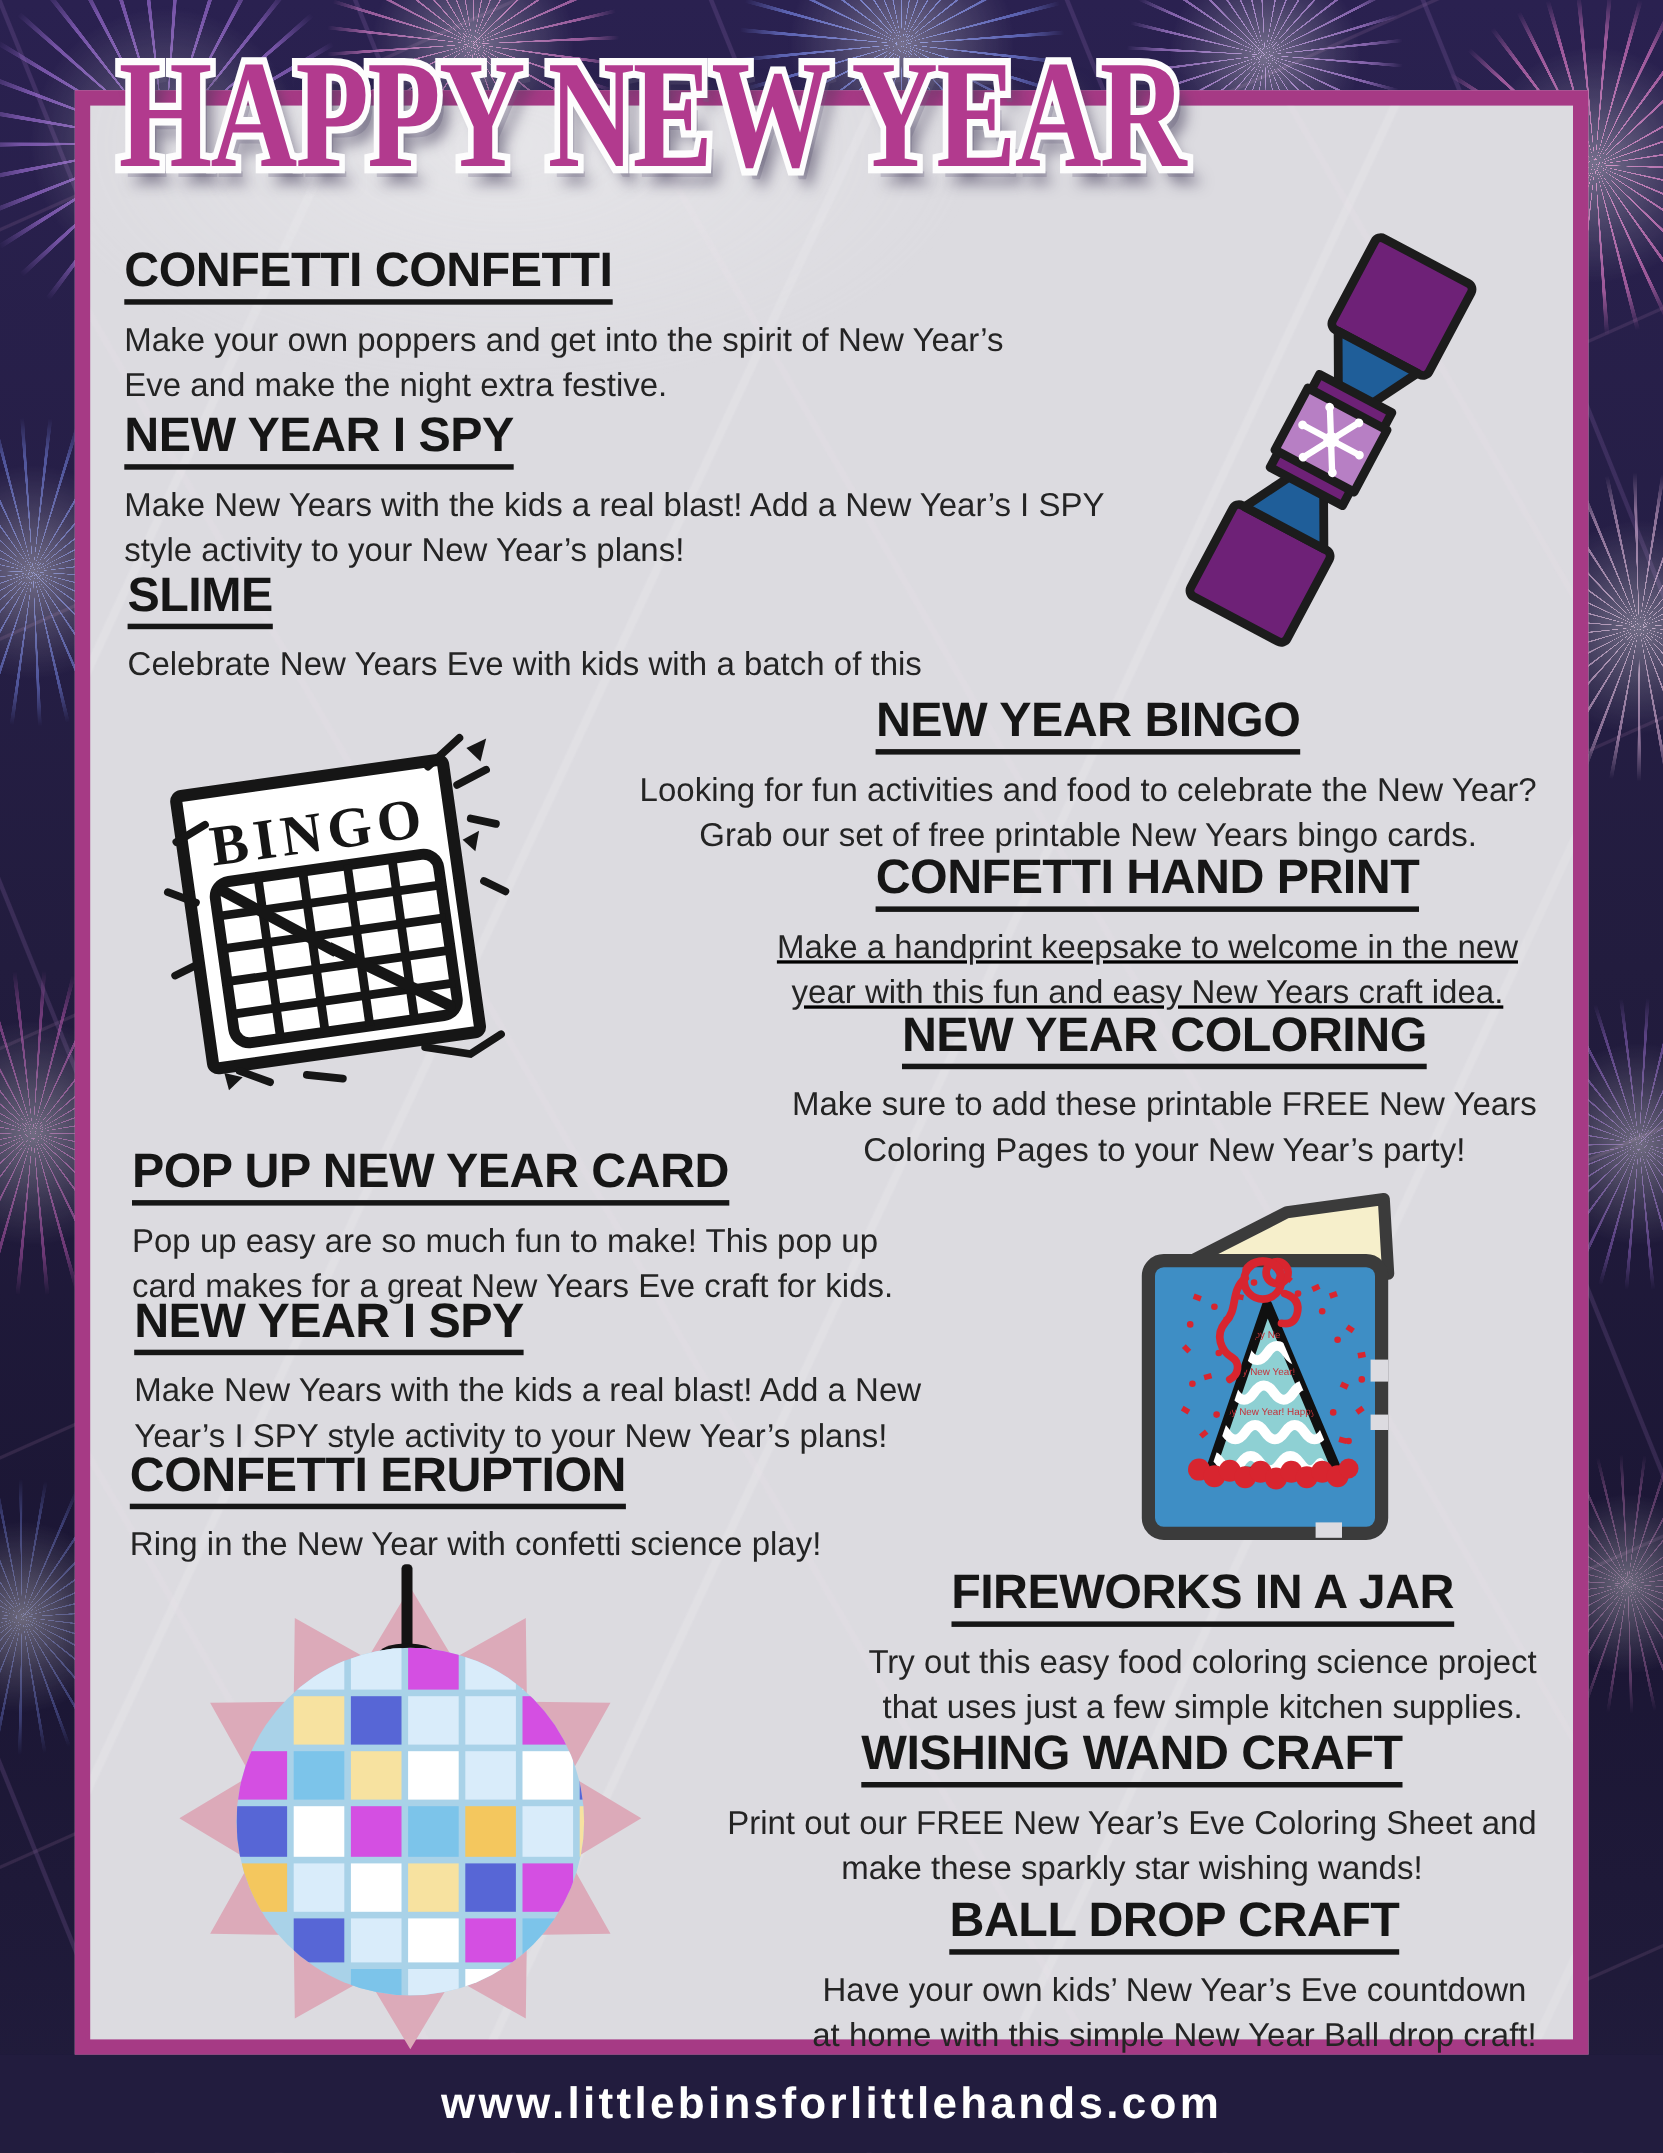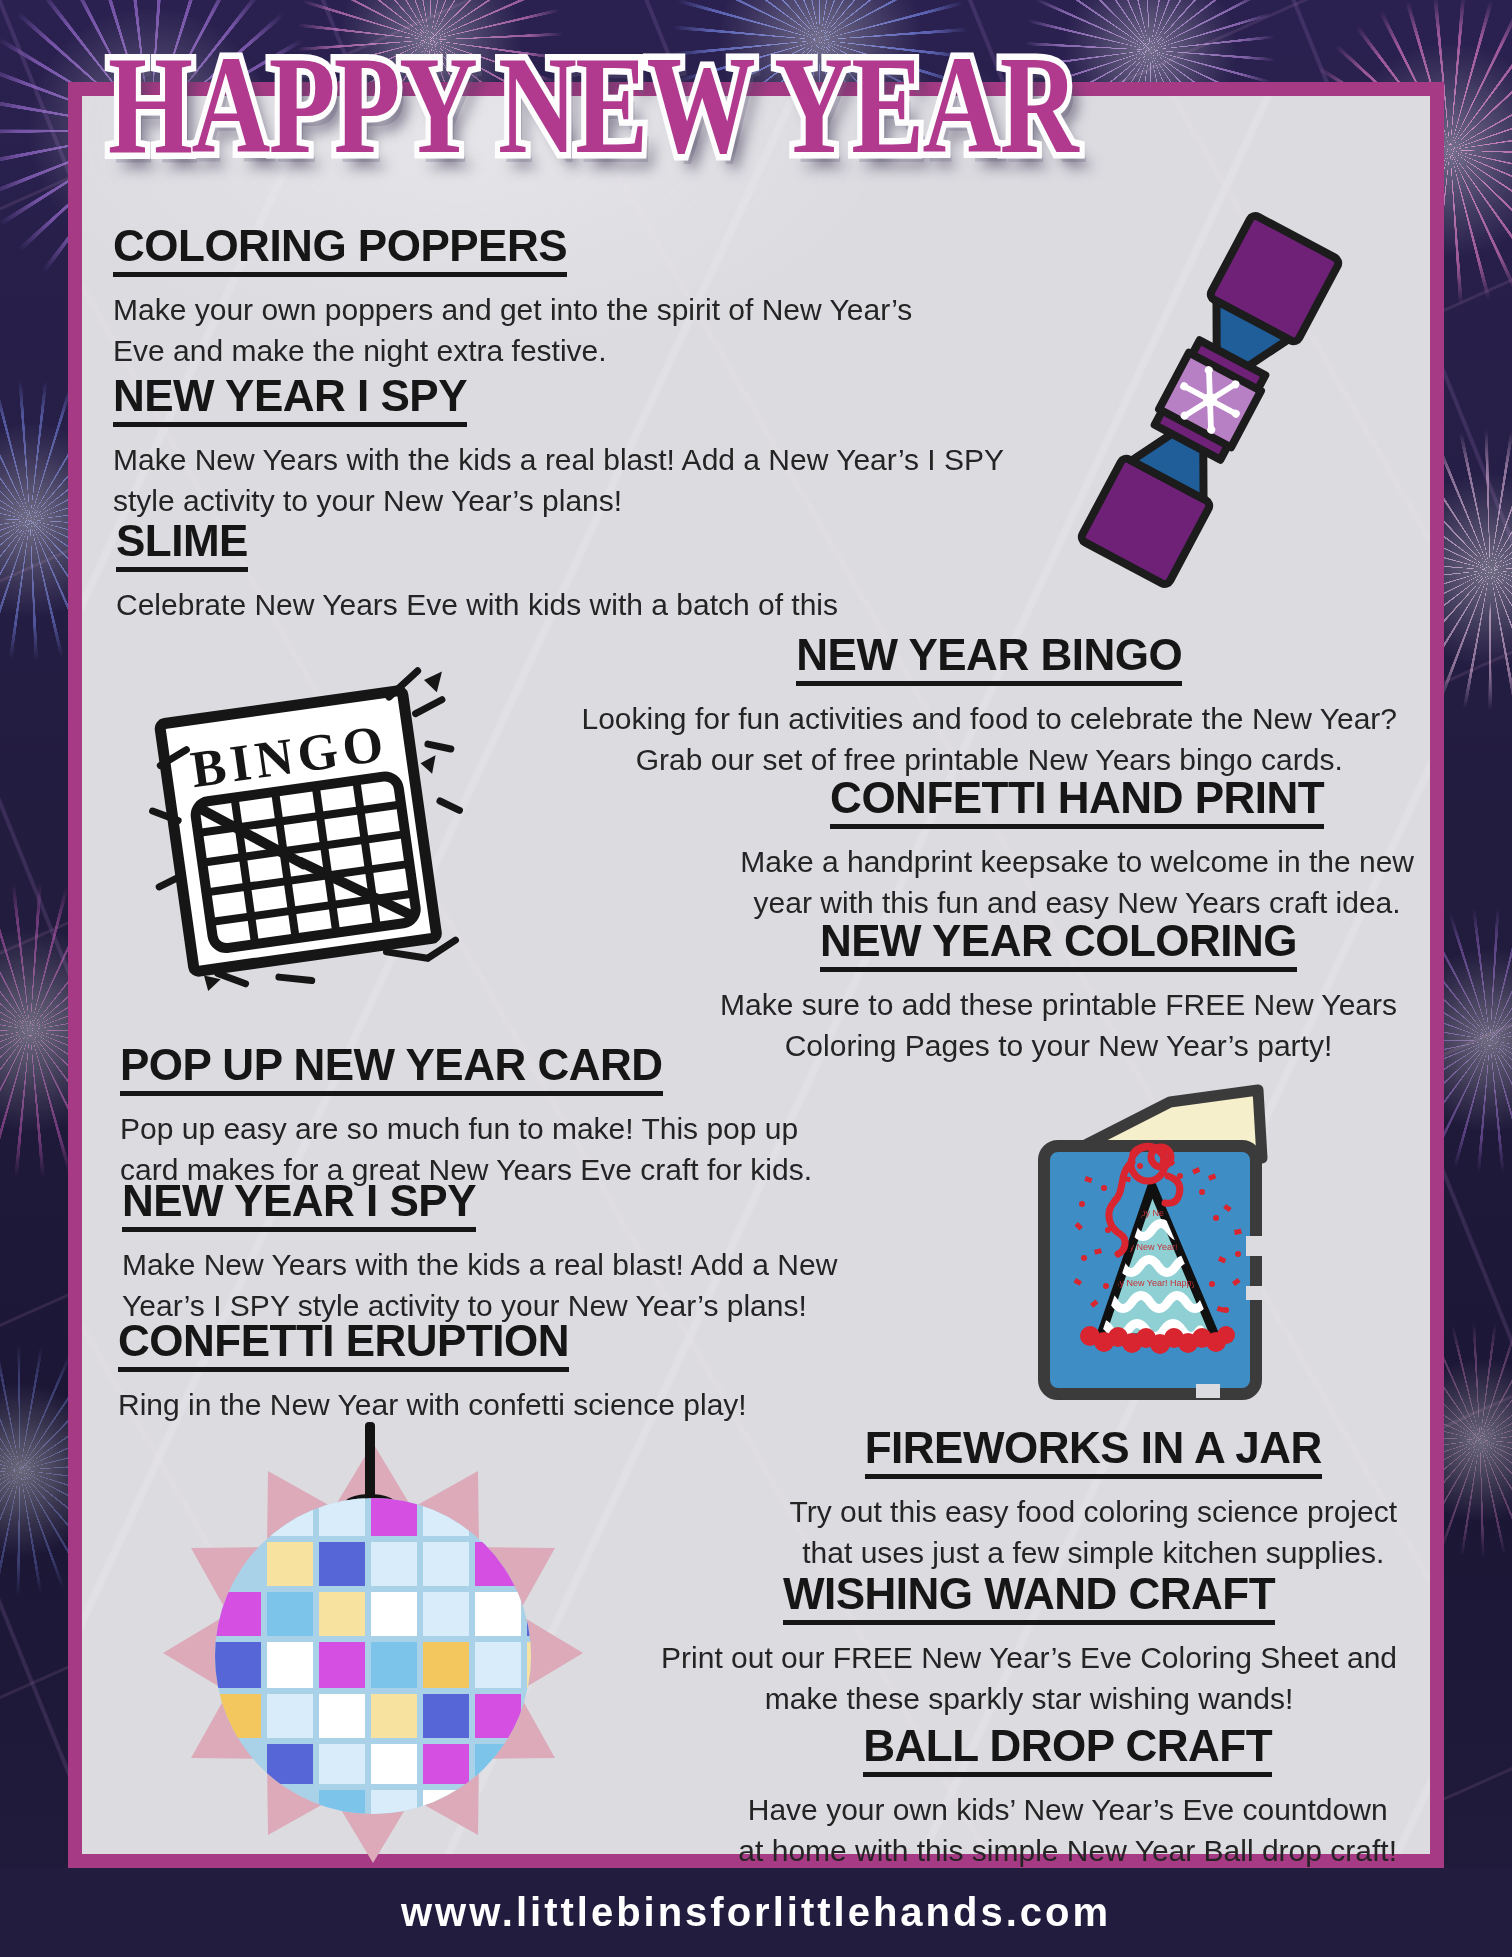--- a/index.html
+++ b/index.html
@@ -89,21 +89,21 @@
   <div class="burst" style="left:1320px;top:1280px;width:320px;height:320px;--c:rgba(236,138,214,.4);--a:47deg;"></div>
 
   <div class="panel"></div>
 
   <div class="title">
     <span class="outline">HAPPY NEW YEAR</span>
     <span class="fill">HAPPY NEW YEAR</span>
   </div>
 
   <section class="item left" style="left:113px;top:224px;">
-    <h2>COLORING POPPERS</h2><br>
+    <h2>CONFETTI CONFETTI</h2><br>
     <p>Make your own poppers and get into the spirit of New Year’s</p>
     <p>Eve and make the night extra festive.</p>
   </section>
 
   <section class="item left" style="left:113px;top:374px;">
     <h2>NEW YEAR I SPY</h2><br>
     <p>Make New Years with the kids a real blast! Add a New Year’s I SPY</p>
     <p>style activity to your New Year’s plans!</p>
   </section>
 
@@ -111,21 +111,21 @@
     <h2>SLIME</h2><br>
     <p>Celebrate New Years Eve with kids with a batch of this</p>
   </section>
 
   <section class="item right" style="right:115px;top:633px;">
     <h2>NEW YEAR BINGO</h2><br>
     <p>Looking for fun activities and food to celebrate the New Year?</p>
     <p>Grab our set of free printable New Years bingo cards.</p>
   </section>
 
-  <section class="item right" style="right:98px;top:776px;">
+  <section class="item right" style="right:132px;top:776px;text-decoration:underline;">
     <h2>CONFETTI HAND PRINT</h2><br>
     <p>Make a handprint keepsake to welcome in the new</p>
     <p>year with this fun and easy New Years craft idea.</p>
   </section>
 
   <section class="item right" style="right:115px;top:919px;">
     <h2>NEW YEAR COLORING</h2><br>
     <p>Make sure to add these printable FREE New Years</p>
     <p>Coloring Pages to your New Year’s party!</p>
   </section>

